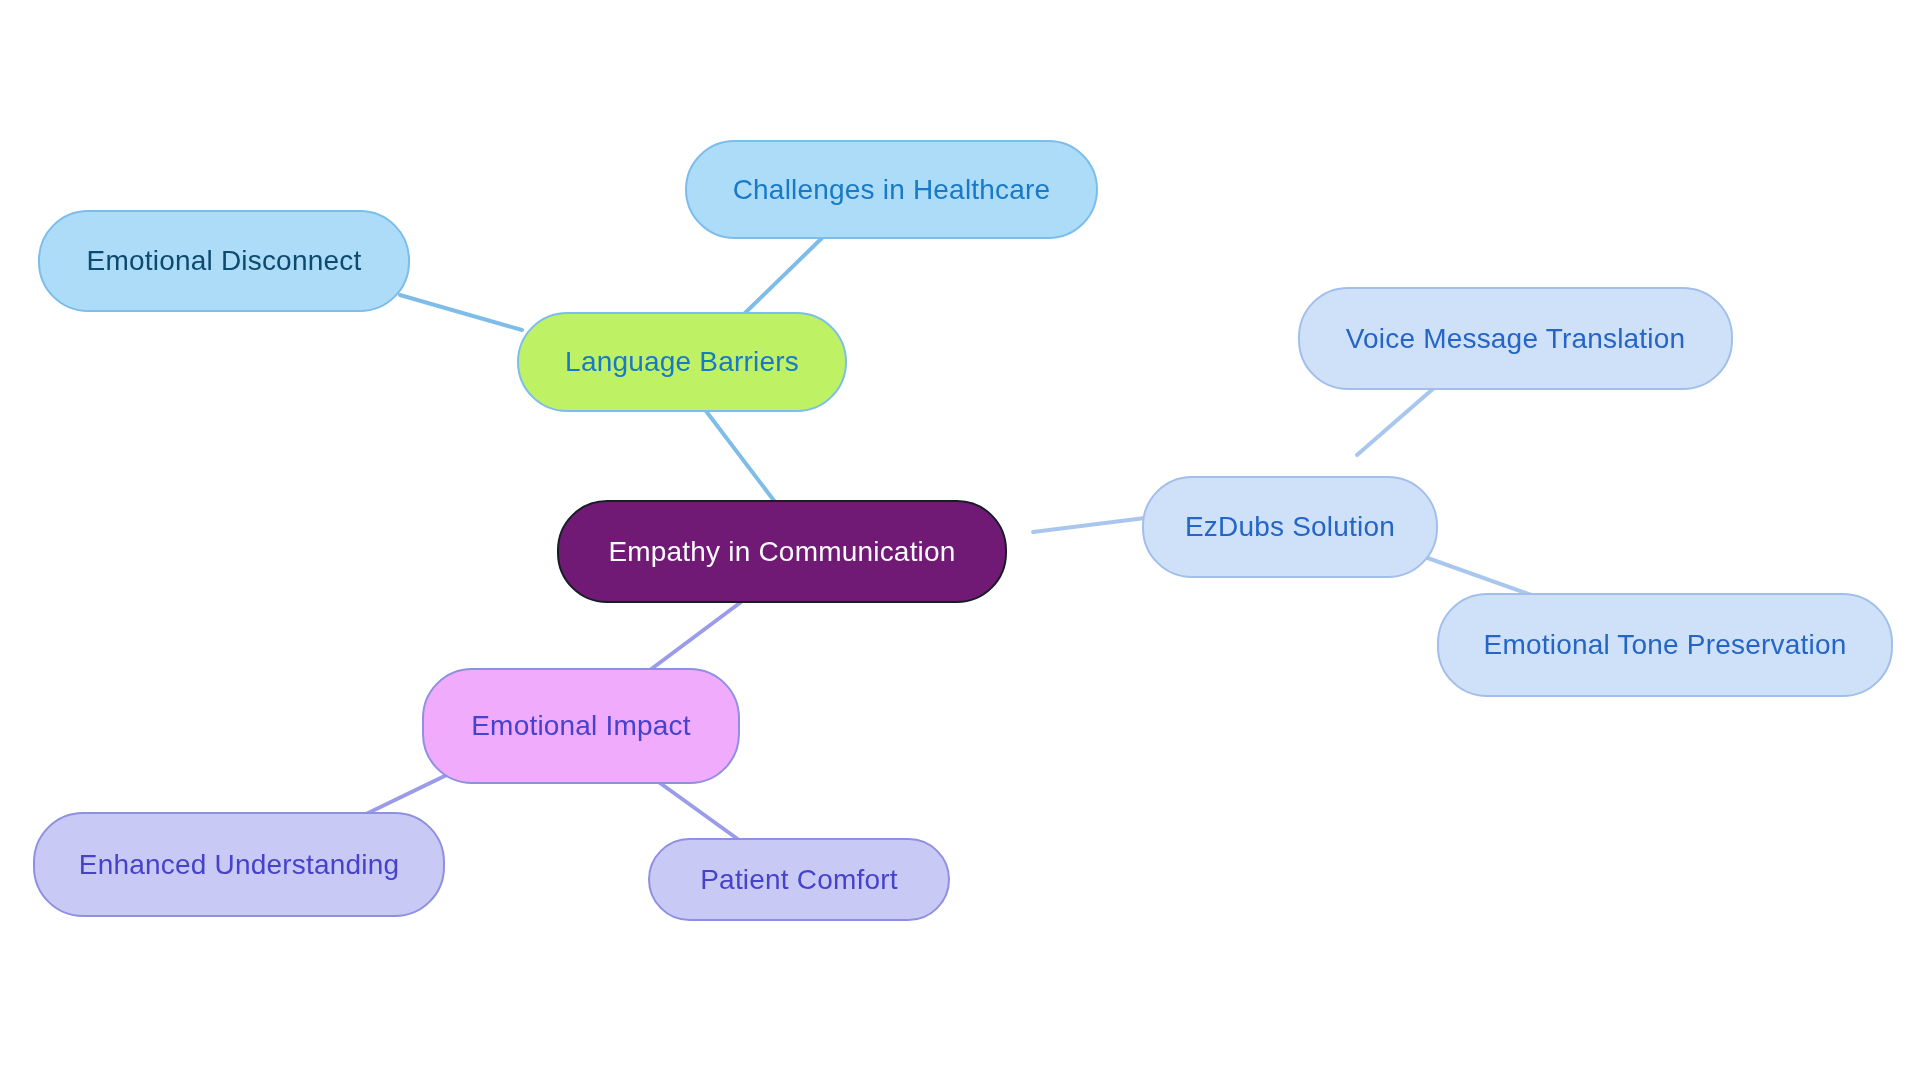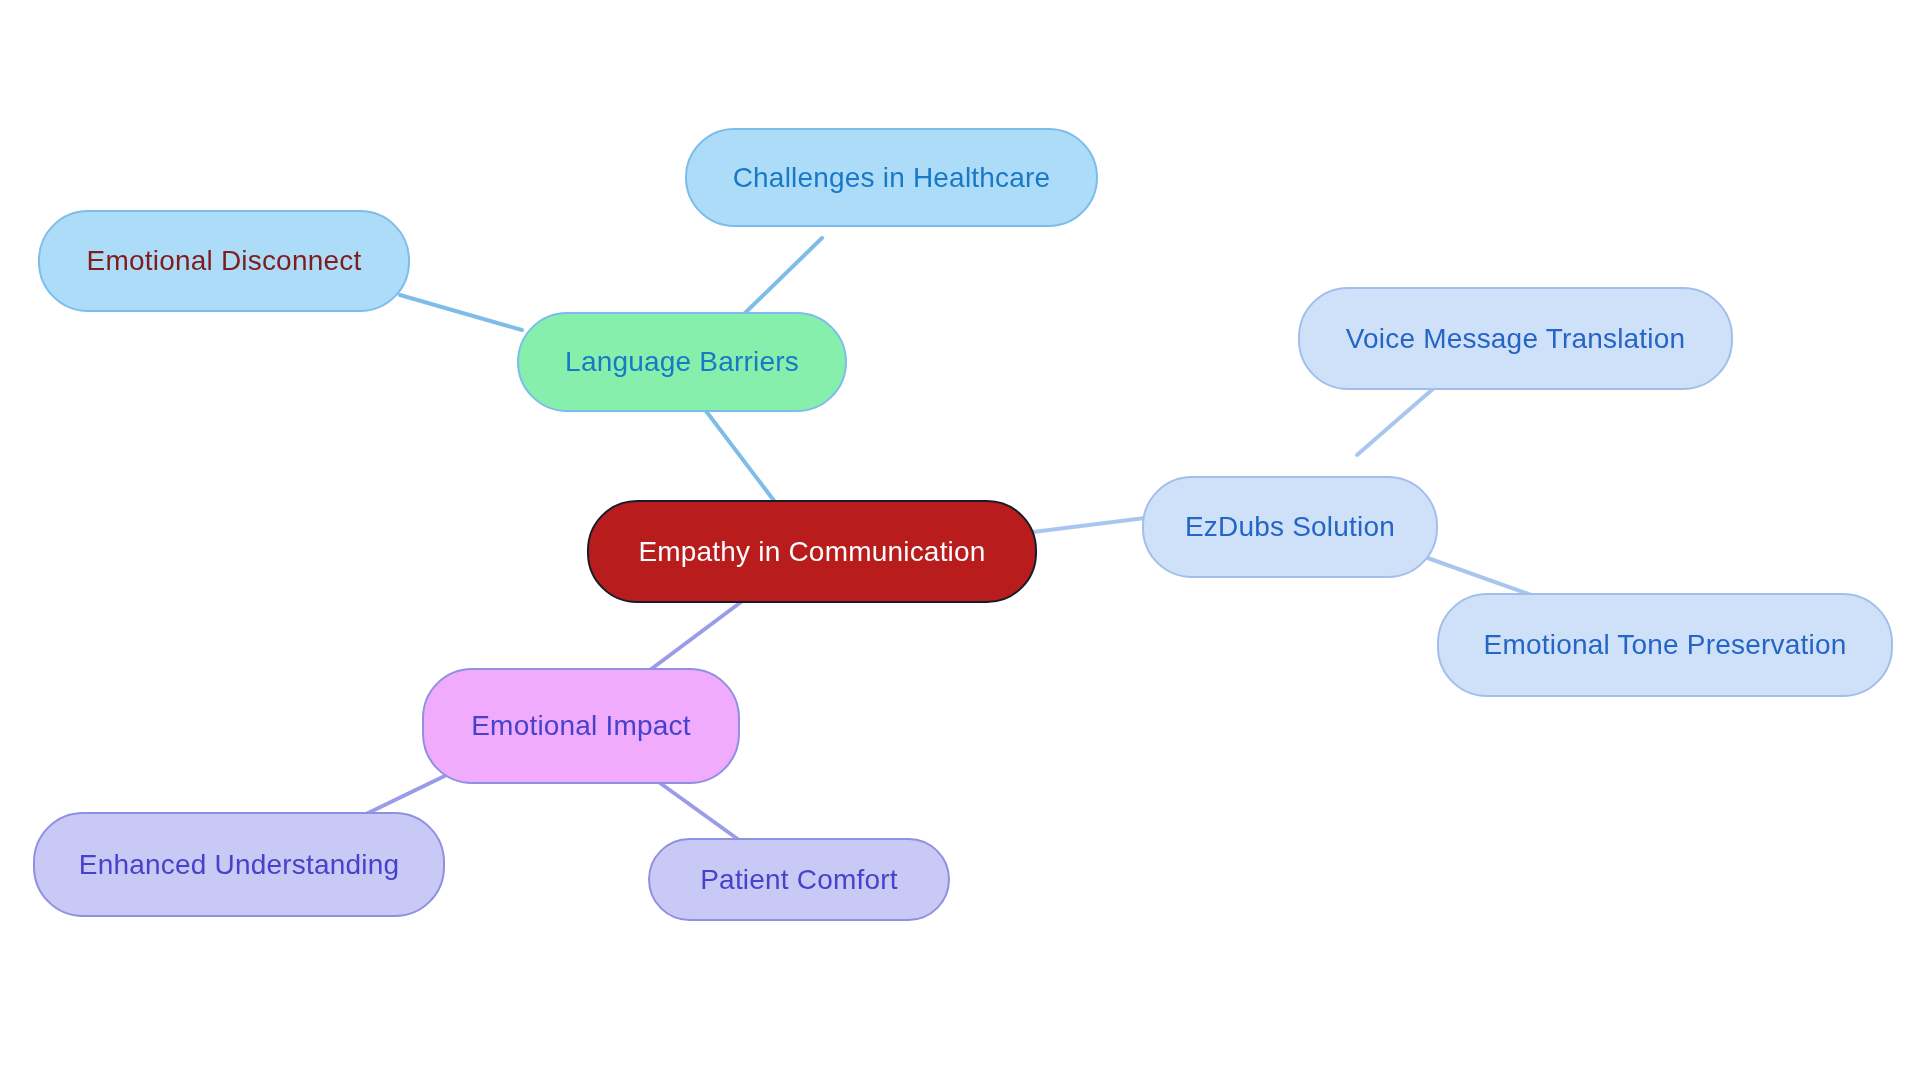--- a/index.html
+++ b/index.html
@@ -48,30 +48,30 @@
       <line x1="522" y1="330" x2="400" y2="295" stroke="#7fbde9" stroke-width="4" stroke-linecap="round"></line>
       <line x1="745" y1="313" x2="822" y2="238" stroke="#7fbde9" stroke-width="4" stroke-linecap="round"></line>
       <line x1="1033" y1="532" x2="1145" y2="518" stroke="#a9c6ee" stroke-width="4" stroke-linecap="round"></line>
       <line x1="1357" y1="455" x2="1434" y2="388" stroke="#a9c6ee" stroke-width="4" stroke-linecap="round"></line>
       <line x1="1408" y1="551" x2="1534" y2="596" stroke="#a9c6ee" stroke-width="4" stroke-linecap="round"></line>
       <line x1="741" y1="602" x2="650" y2="670" stroke="#9a9ce9" stroke-width="4" stroke-linecap="round"></line>
       <line x1="457" y1="770" x2="366" y2="814" stroke="#9a9ce9" stroke-width="4" stroke-linecap="round"></line>
       <line x1="642" y1="770" x2="739" y2="840" stroke="#9a9ce9" stroke-width="4" stroke-linecap="round"></line>
     </svg>
   <div id="node-layer">
-      <div class="node" style="left: 587px; top: 500px; width: 450px; height: 103px; background: #b91c1c; border-color: rgb(23, 29, 40); color: rgb(250, 251, 252);">
+      <div class="node" style="left: 557px; top: 500px; width: 450px; height: 103px; background: #701a75; border-color: rgb(23, 29, 40); color: rgb(250, 251, 252);">
         <span class="label">Empathy in Communication</span>
       </div>
-      <div class="node" style="left: 517px; top: 312px; width: 330px; height: 100px; background: #86efac; border-color: rgb(124, 189, 235); color: rgb(24, 121, 199);">
+      <div class="node" style="left: 517px; top: 312px; width: 330px; height: 100px; background: #bef264; border-color: rgb(124, 189, 235); color: rgb(24, 121, 199);">
         <span class="label">Language Barriers</span>
       </div>
-      <div class="node" style="left: 38px; top: 210px; width: 372px; height: 102px; background: rgb(173, 220, 249); border-color: rgb(124, 189, 235); color: #7f1d1d;">
+      <div class="node" style="left: 38px; top: 210px; width: 372px; height: 102px; background: rgb(173, 220, 249); border-color: rgb(124, 189, 235); color: #0c4a6e;">
         <span class="label">Emotional Disconnect</span>
       </div>
-      <div class="node" style="left: 685px; top: 128px; width: 413px; height: 99px; background: rgb(173, 220, 249); border-color: rgb(124, 189, 235); color: rgb(24, 121, 199);">
+      <div class="node" style="left: 685px; top: 140px; width: 413px; height: 99px; background: rgb(173, 220, 249); border-color: rgb(124, 189, 235); color: rgb(24, 121, 199);">
         <span class="label">Challenges in Healthcare</span>
       </div>
       <div class="node" style="left: 1142px; top: 476px; width: 296px; height: 102px; background: rgb(207, 225, 248); border-color: rgb(162, 191, 236); color: rgb(36, 101, 197);">
         <span class="label">EzDubs Solution</span>
       </div>
       <div class="node" style="left: 1298px; top: 287px; width: 435px; height: 103px; background: rgb(207, 225, 248); border-color: rgb(162, 191, 236); color: rgb(36, 101, 197); align-items: center;">
         <span class="label">Voice Message Translation</span>
       </div>
       <div class="node" style="left: 1437px; top: 593px; width: 456px; height: 104px; background: rgb(207, 225, 248); border-color: rgb(162, 191, 236); color: rgb(36, 101, 197);">
         <span class="label">Emotional Tone Preservation</span>

